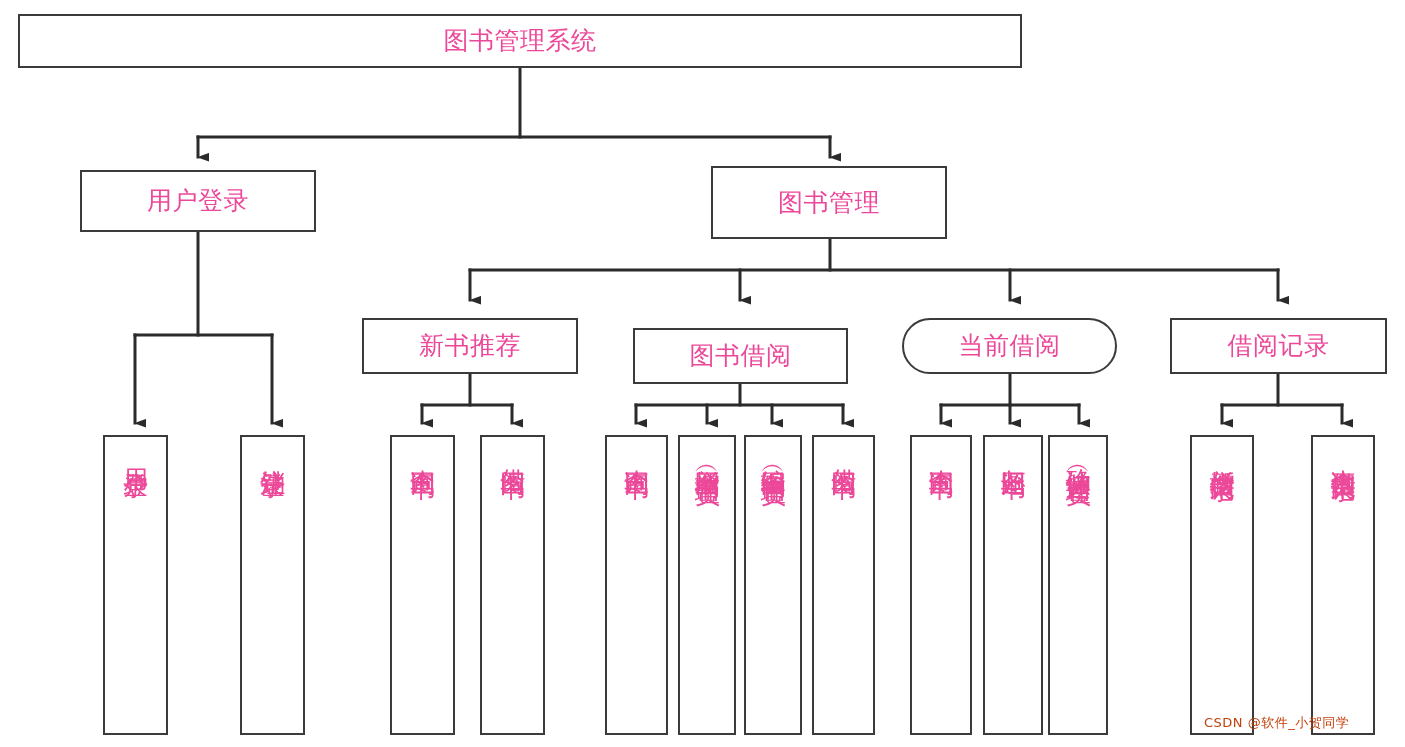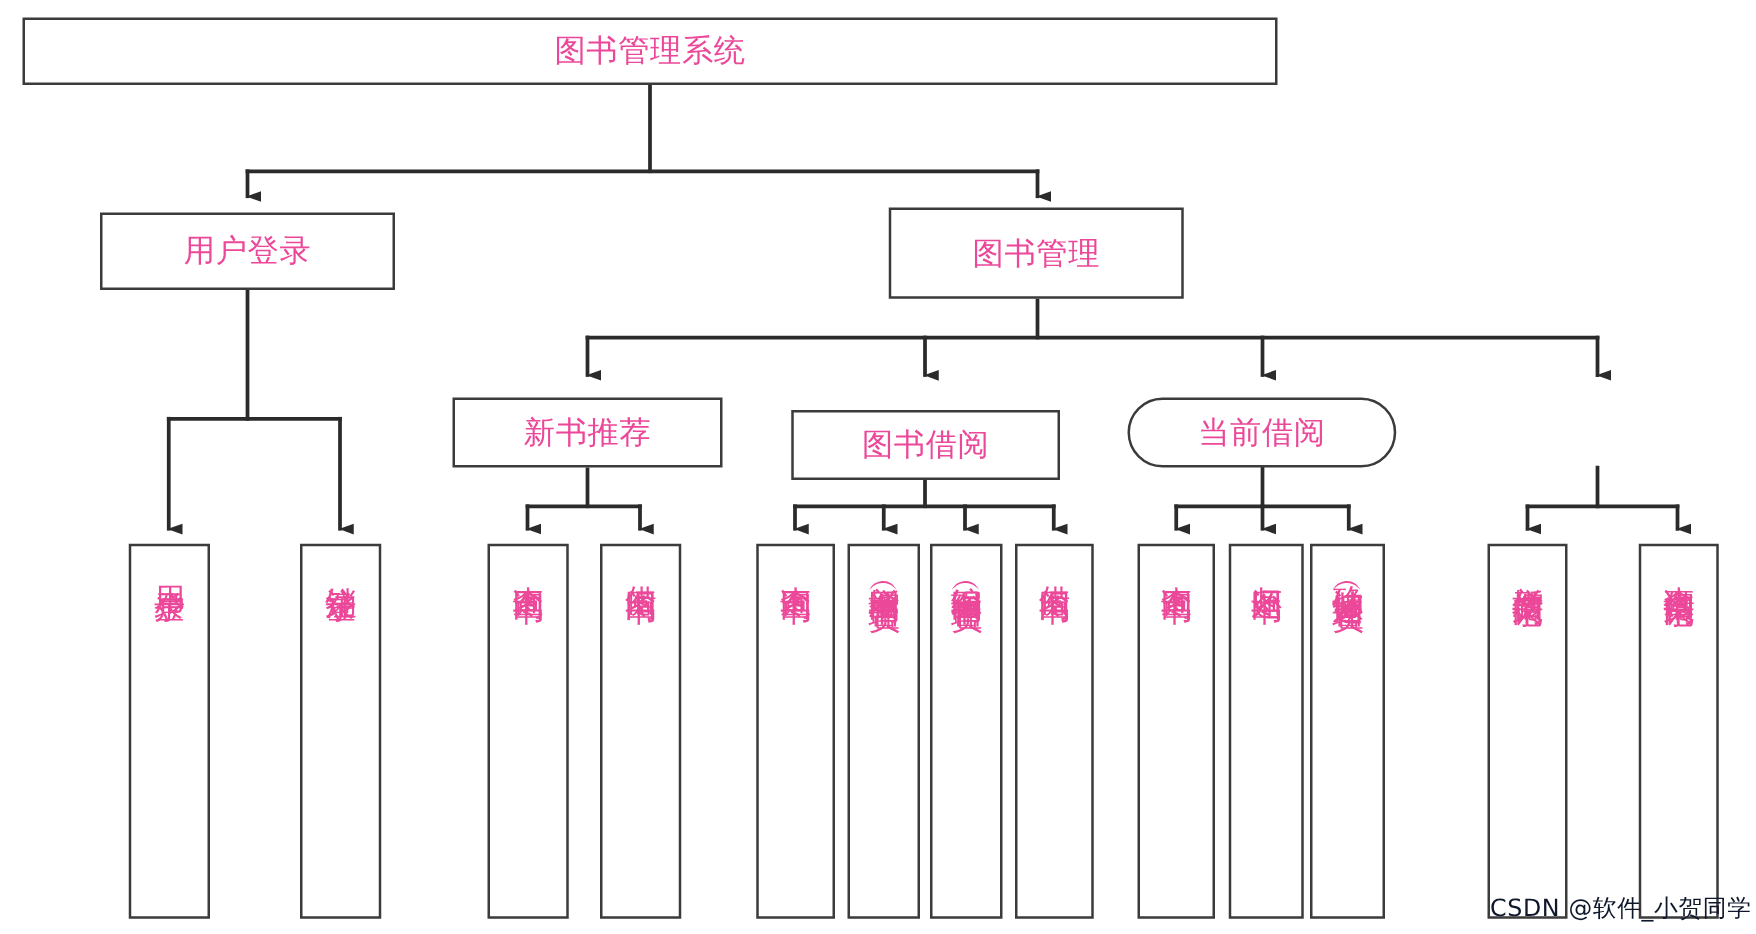--- a/index.html
+++ b/index.html
@@ -56,24 +56,25 @@
     letter-spacing: 2px;
     text-align: center;
     display: block;
     margin: 0 auto;
     white-space: nowrap;
   }
   .watermark {
     position: absolute;
     left: 1192px;
     top: 714px;
-    font-size: 19px;
-    color: #0f172a;
+    font-size: 13px;
+    color: #c2410c;
     white-space: nowrap;
     letter-spacing: 0.5px;
+    padding-left: 12px;
   }
 </style>
 </head>
 <body>
 
 <div id="canvas">
 
   <svg class="wires" viewBox="0 0 1405 747" xmlns="http://www.w3.org/2000/svg">
     <defs>
       <marker id="ah" markerWidth="10" markerHeight="12" refX="4.5" refY="11" orient="auto" markerUnits="userSpaceOnUse">
@@ -137,20 +138,23 @@
 
   <div class="node node-h" style="left:362px; top:318px; width:216px; height:56px;">
     <span>新书推荐</span>
   </div>
   <div class="node node-h" style="left:633px; top:328px; width:215px; height:56px;">
     <span>图书借阅</span>
   </div>
   <div class="node node-h" style="left:902px; top:318px; width:215px; height:56px;border-radius:28px;">
     <span>当前借阅</span>
   </div>
+  <div class="node node-h" style="left:1170px; top:318px; width:217px; height:56px;">
+    <span>借阅记录</span>
+  </div>
 
   <div class="node node-v" style="left:103px; top:435px; width:65px; height:300px;">
     <span class="vtext">用户登录</span>
   </div>
   <div class="node node-v" style="left:240px; top:435px; width:65px; height:300px;">
     <span class="vtext">注销登录</span>
   </div>
 
   <div class="node node-v" style="left:390px; top:435px; width:65px; height:300px;">
     <span class="vtext">查询图书</span>

